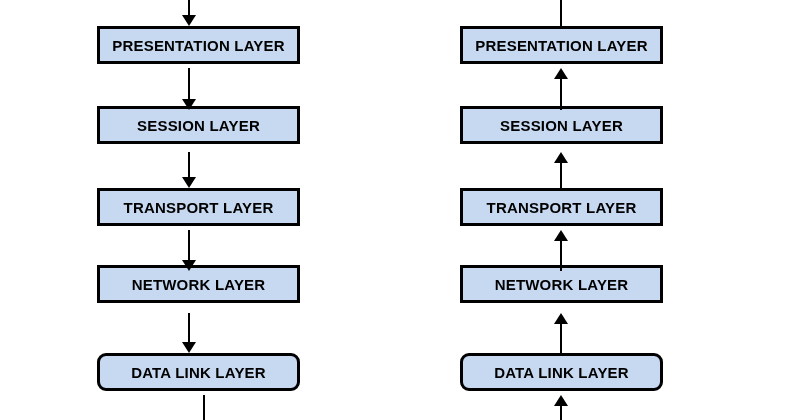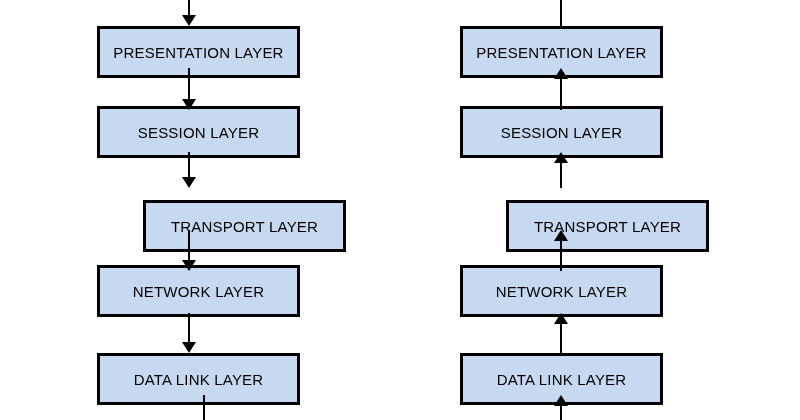--- a/index.html
+++ b/index.html
@@ -8,39 +8,39 @@
     width: 800px;
     height: 420px;
     background: var(--bg, #ffffff);
     overflow: hidden;
     font-family: "Liberation Sans", sans-serif;
   }
   .layer-box {
     position: absolute;
     box-sizing: border-box;
     width: 203px;
-    height: 52px;
+    height: 38px;
     background: var(--box-fill, #c6d9f1);
     border: 3px solid var(--box-border, #000000);
     display: flex;
     align-items: center;
     justify-content: center;
     font-size: 15px;
-    font-weight: normal;
+    font-weight: bold;
     letter-spacing: 0.2px;
     color: #000000;
     white-space: nowrap;
   }
   .col-left  .layer-box { left: 97px; }
   .col-right .layer-box { left: 460px; }
   .y1 { top: 26px; }
   .y2 { top: 106px; }
-  .y3 { top: 200px; margin-left: 46px; }
+  .y3 { top: 188px; }
   .y4 { top: 265px; }
-  .y5 { top: 353px; }
+  .y5 { top: 353px; border-radius: 9px; }
   .shaft {
     position: absolute;
     width: 2px;
     background: var(--arrow, #000000);
   }
   .head {
     position: absolute;
     width: 0;
     height: 0;
     border-left: 7px solid transparent;

